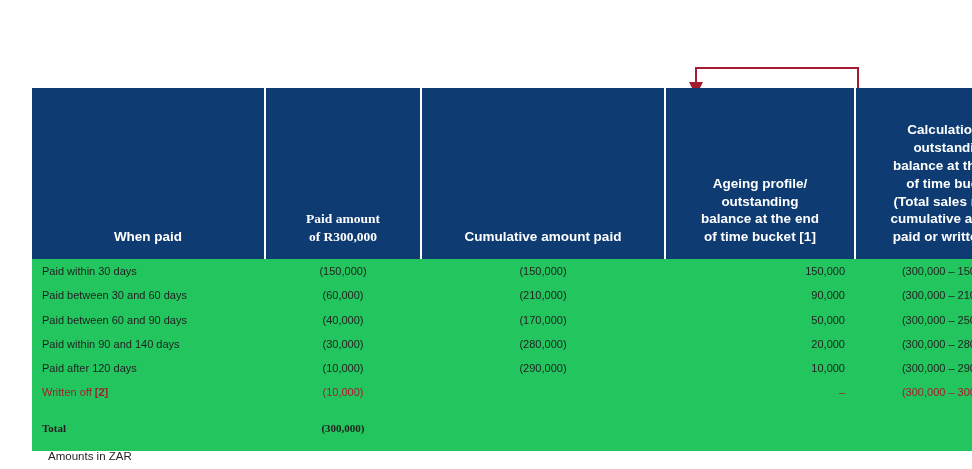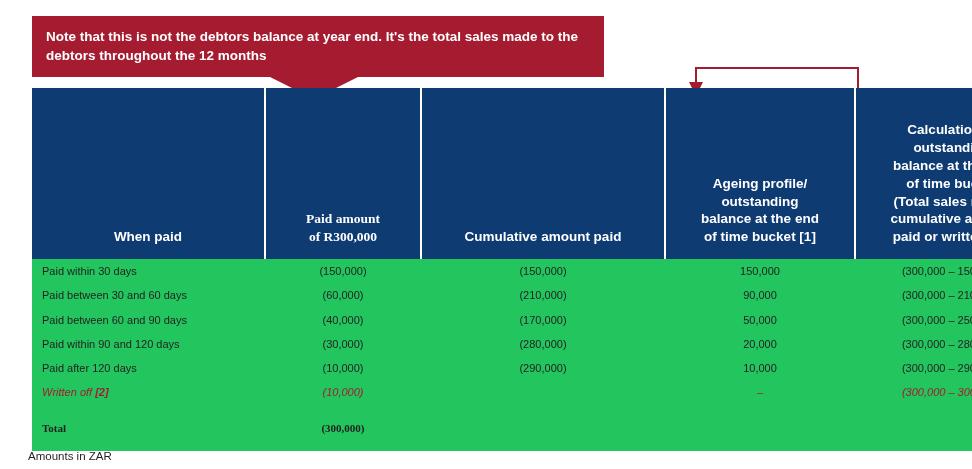--- a/index.html
+++ b/index.html
@@ -110,26 +110,25 @@
 
   table.data tbody td {
     font-size: 11px;
     padding: 5px 10px;
     line-height: 1.3;
     background: #22c55e;
   }
   td.c-when { text-align: left; }
   td.c-paid { text-align: center; }
   td.c-cum  { text-align: center; }
-  td.c-age  { text-align: center; padding-right: 14px; }
+  td.c-age  { text-align: right; padding-right: 14px; }
   td.c-calc { text-align: center; }
 
   tr.row-writtenoff td {
     color: #a51c30;
-    font-style: italic;
   }
   tr.row-writtenoff td.c-when sup {
     font-weight: bold;
   }
   tr.row-sep td {
     padding: 0;
     height: 1px;
     background: #231f20;
     line-height: 0;
     font-size: 0;
@@ -142,39 +141,35 @@
   }
   tr.row-bottomline td {
     padding: 0;
     height: 1px;
     background: #231f20;
     line-height: 0;
     font-size: 0;
   }
   .footnote {
     position: absolute;
-    left: 28px;
+    left: 48px;
     top: 450px;
     font-size: 11.5px;
     color: #231f20;
   }
   sup {
     font-size: 100%;
     vertical-align: baseline;
   }
 </style>
 </head>
 <body>
 
 <div class="page">
 
-  <div class="callout-wrap">
-    <div class="callout">Note that this is not the debtors balance at year end. It's the total sales made to the debtors throughout the 12 months</div>
-    <div class="callout-tail"></div>
-  </div>
 
   <svg class="arrow-svg" viewBox="0 0 190 34" xmlns="http://www.w3.org/2000/svg">
     <path d="M20,30 L20,6 L182,6 L182,34" fill="none" stroke="#a51c30" stroke-width="2"></path>
     <polygon points="20,34 13,20 27,20" fill="#a51c30"></polygon>
   </svg>
 
   <div class="table-wrap">
     <table class="data">
       <thead>
         <tr>
@@ -213,21 +208,21 @@
           <td class="c-calc">(300,000 – 210,000)</td>
         </tr>
         <tr>
           <td class="c-when">Paid between 60 and 90 days</td>
           <td class="c-paid">(40,000)</td>
           <td class="c-cum">(170,000)</td>
           <td class="c-age">50,000</td>
           <td class="c-calc">(300,000 – 250,000)</td>
         </tr>
         <tr>
-          <td class="c-when">Paid within 90 and 120 days</td>
+          <td class="c-when">Paid within 90 and 140 days</td>
           <td class="c-paid">(30,000)</td>
           <td class="c-cum">(280,000)</td>
           <td class="c-age">20,000</td>
           <td class="c-calc">(300,000 – 280,000)</td>
         </tr>
         <tr>
           <td class="c-when">Paid after 120 days</td>
           <td class="c-paid">(10,000)</td>
           <td class="c-cum">(290,000)</td>
           <td class="c-age">10,000</td>

